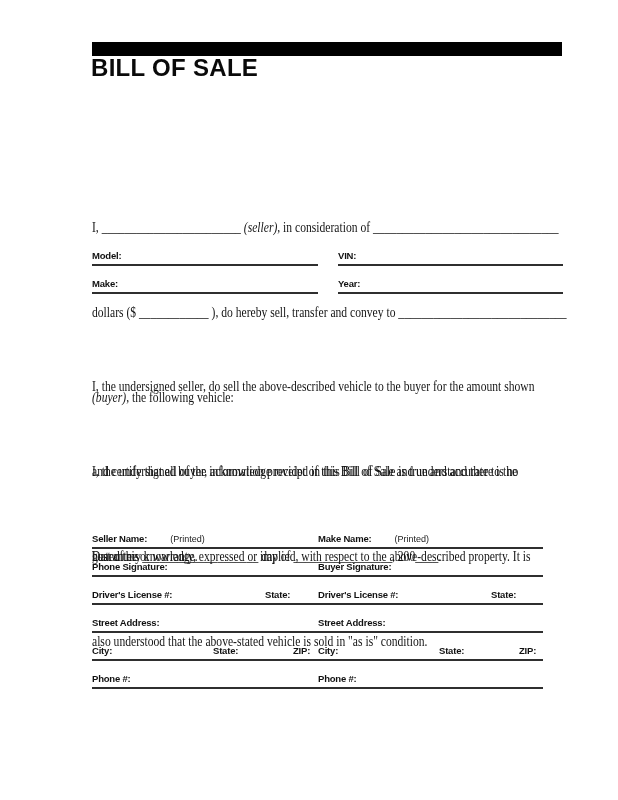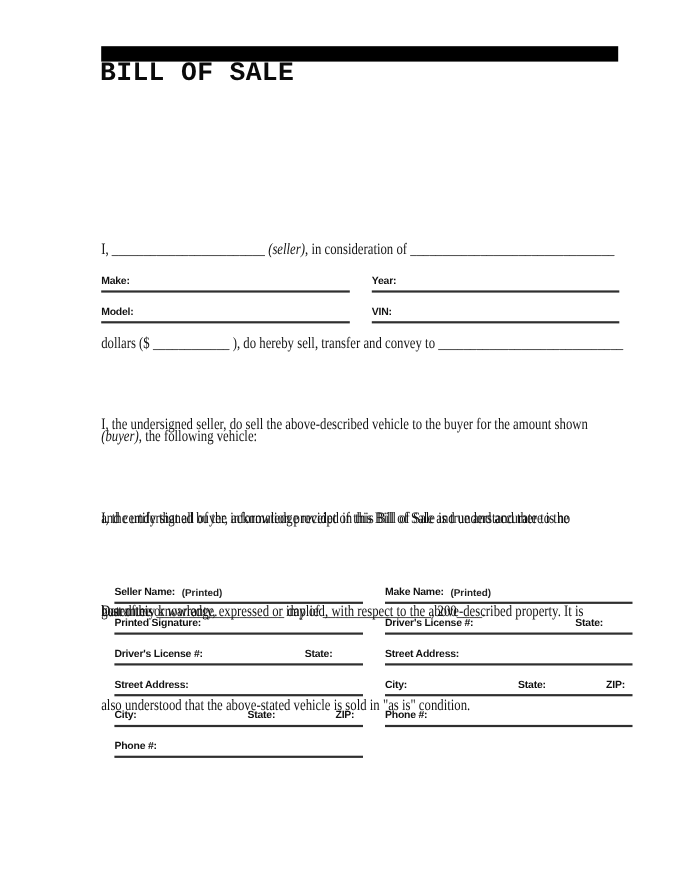--- a/index.html
+++ b/index.html
@@ -4,21 +4,21 @@
 <style>
   html,body { margin:0; padding:0; background:#ffffff; }
   .page {
     position:relative; width:618px; height:800px; background:#ffffff;
     overflow:hidden; color:#141414;
     font-family:"Liberation Serif","DejaVu Serif",serif;
   }
   .bar { position:absolute; left:92px; top:42px; width:470px; height:14px; background:#000; }
   .title {
     position:absolute; left:91px; top:54px;
-    font-family:Liberation Mono, monospace;
+    font-family:Liberation Sans, sans-serif;
     font-weight:bold; font-size:24px; letter-spacing:0.3px; color:#0a0a0a;
   }
   .para {
     position:absolute; left:92px; font-size:14.5px; line-height:28.4px;
     white-space:pre; transform:scaleX(0.8); transform-origin:0 0; color:#141414;
   }
   .intro  { top:156px; }
   .sellerp{ top:315px; }
   .buyerp { top:400px; }
   .datedp { top:485px; }
@@ -26,35 +26,35 @@
   .blank { letter-spacing:0; }
 
   .vehicle { position:absolute; left:92px; top:238px; width:471px; }
   .vrow { display:flex; gap:20px; }
   .vfield {
     position:relative; width:226px; height:23px; padding-bottom:3px;
     border-bottom:2px solid #2f2f2f; display:flex; align-items:flex-end; gap:6px;
   }
   .vfield.right { width:225px; }
 
-  .bottom { position:absolute; left:104px; top:521px; display:flex; gap:20px; }
+  .bottom { position:absolute; left:92px; top:521px; display:flex; }
   .col { width:226px; }
   .col.right { width:225px; }
   .brow {
     position:relative; height:23px; padding-bottom:3px;
     border-bottom:2px solid #2f2f2f; display:flex; align-items:flex-end; gap:6px;
   }
   .lbl {
     font-family:"Liberation Sans","DejaVu Sans",sans-serif;
     font-weight:bold; font-size:9.5px; letter-spacing:-0.2px; color:#111;
     white-space:nowrap;
   }
   .note {
     font-family:"Liberation Sans","DejaVu Sans",sans-serif;
-    font-weight:bold; font-size:9px; color:#222; white-space:nowrap;
+    font-weight:normal; font-size:9px; color:#222; white-space:nowrap;margin-left:17px;
   }
   .abs { position:absolute; bottom:3px; }
   .pos-state  { left:173px; }
   .pos-cstate { left:121px; }
   .pos-zip    { left:173px;margin-left:28px; }
 </style>
 </head>
 <body>
 
 <div class="page">
@@ -64,32 +64,32 @@
 
   <div class="para intro">
     <div><span>I, </span><span class="blank">________________________ </span><span class="it">(seller)</span><span>, in consideration of </span><span class="blank">________________________________</span></div>
     <div><span>dollars ($ </span><span class="blank">____________</span><span> ), do hereby sell, transfer and convey to </span><span class="blank">_____________________________</span></div>
     <div><span class="it">(buyer)</span><span>, the following vehicle:</span></div>
   </div>
 
   <div class="vehicle">
     <div class="vrow">
       <div class="vfield">
+        <span class="lbl">Model:</span>
+      </div>
+      <div class="vfield right">
+        <span class="lbl">VIN:</span>
+      </div>
+    </div>
+    <div class="vrow">
+      <div class="vfield">
         <span class="lbl">Make:</span>
       </div>
       <div class="vfield right">
         <span class="lbl">Year:</span>
-      </div>
-    </div>
-    <div class="vrow">
-      <div class="vfield">
-        <span class="lbl">Model:</span>
-      </div>
-      <div class="vfield right">
-        <span class="lbl">VIN:</span>
       </div>
     </div>
   </div>
 
   <div class="para sellerp">
     <div>I, the undersigned seller, do sell the above-described vehicle to the buyer for the amount shown</div>
     <div>and certify that all of the information provided in this Bill of Sale is true and accurate to the</div>
     <div>best of my knowledge.</div>
   </div>
 
@@ -104,21 +104,21 @@
   </div>
 
   <div class="bottom">
 
     <div class="col">
       <div class="brow">
         <span class="lbl">Seller Name:</span>
         <span class="note">(Printed)</span>
       </div>
       <div class="brow">
-        <span class="lbl">Printed Signature:</span>
+        <span class="lbl">Phone Signature:</span>
       </div>
       <div class="brow">
         <span class="lbl">Driver's License #:</span>
         <span class="lbl abs pos-state">State:</span>
       </div>
       <div class="brow">
         <span class="lbl">Street Address:</span>
       </div>
       <div class="brow">
         <span class="lbl">City:</span>
@@ -129,20 +129,23 @@
         <span class="lbl">Phone #:</span>
       </div>
     </div>
 
     <div class="col right">
       <div class="brow">
         <span class="lbl">Make Name:</span>
         <span class="note">(Printed)</span>
       </div>
       <div class="brow">
+        <span class="lbl">Buyer Signature:</span>
+      </div>
+      <div class="brow">
         <span class="lbl">Driver's License #:</span>
         <span class="lbl abs pos-state">State:</span>
       </div>
       <div class="brow">
         <span class="lbl">Street Address:</span>
       </div>
       <div class="brow">
         <span class="lbl">City:</span>
         <span class="lbl abs pos-cstate">State:</span>
         <span class="lbl abs pos-zip">ZIP:</span>

